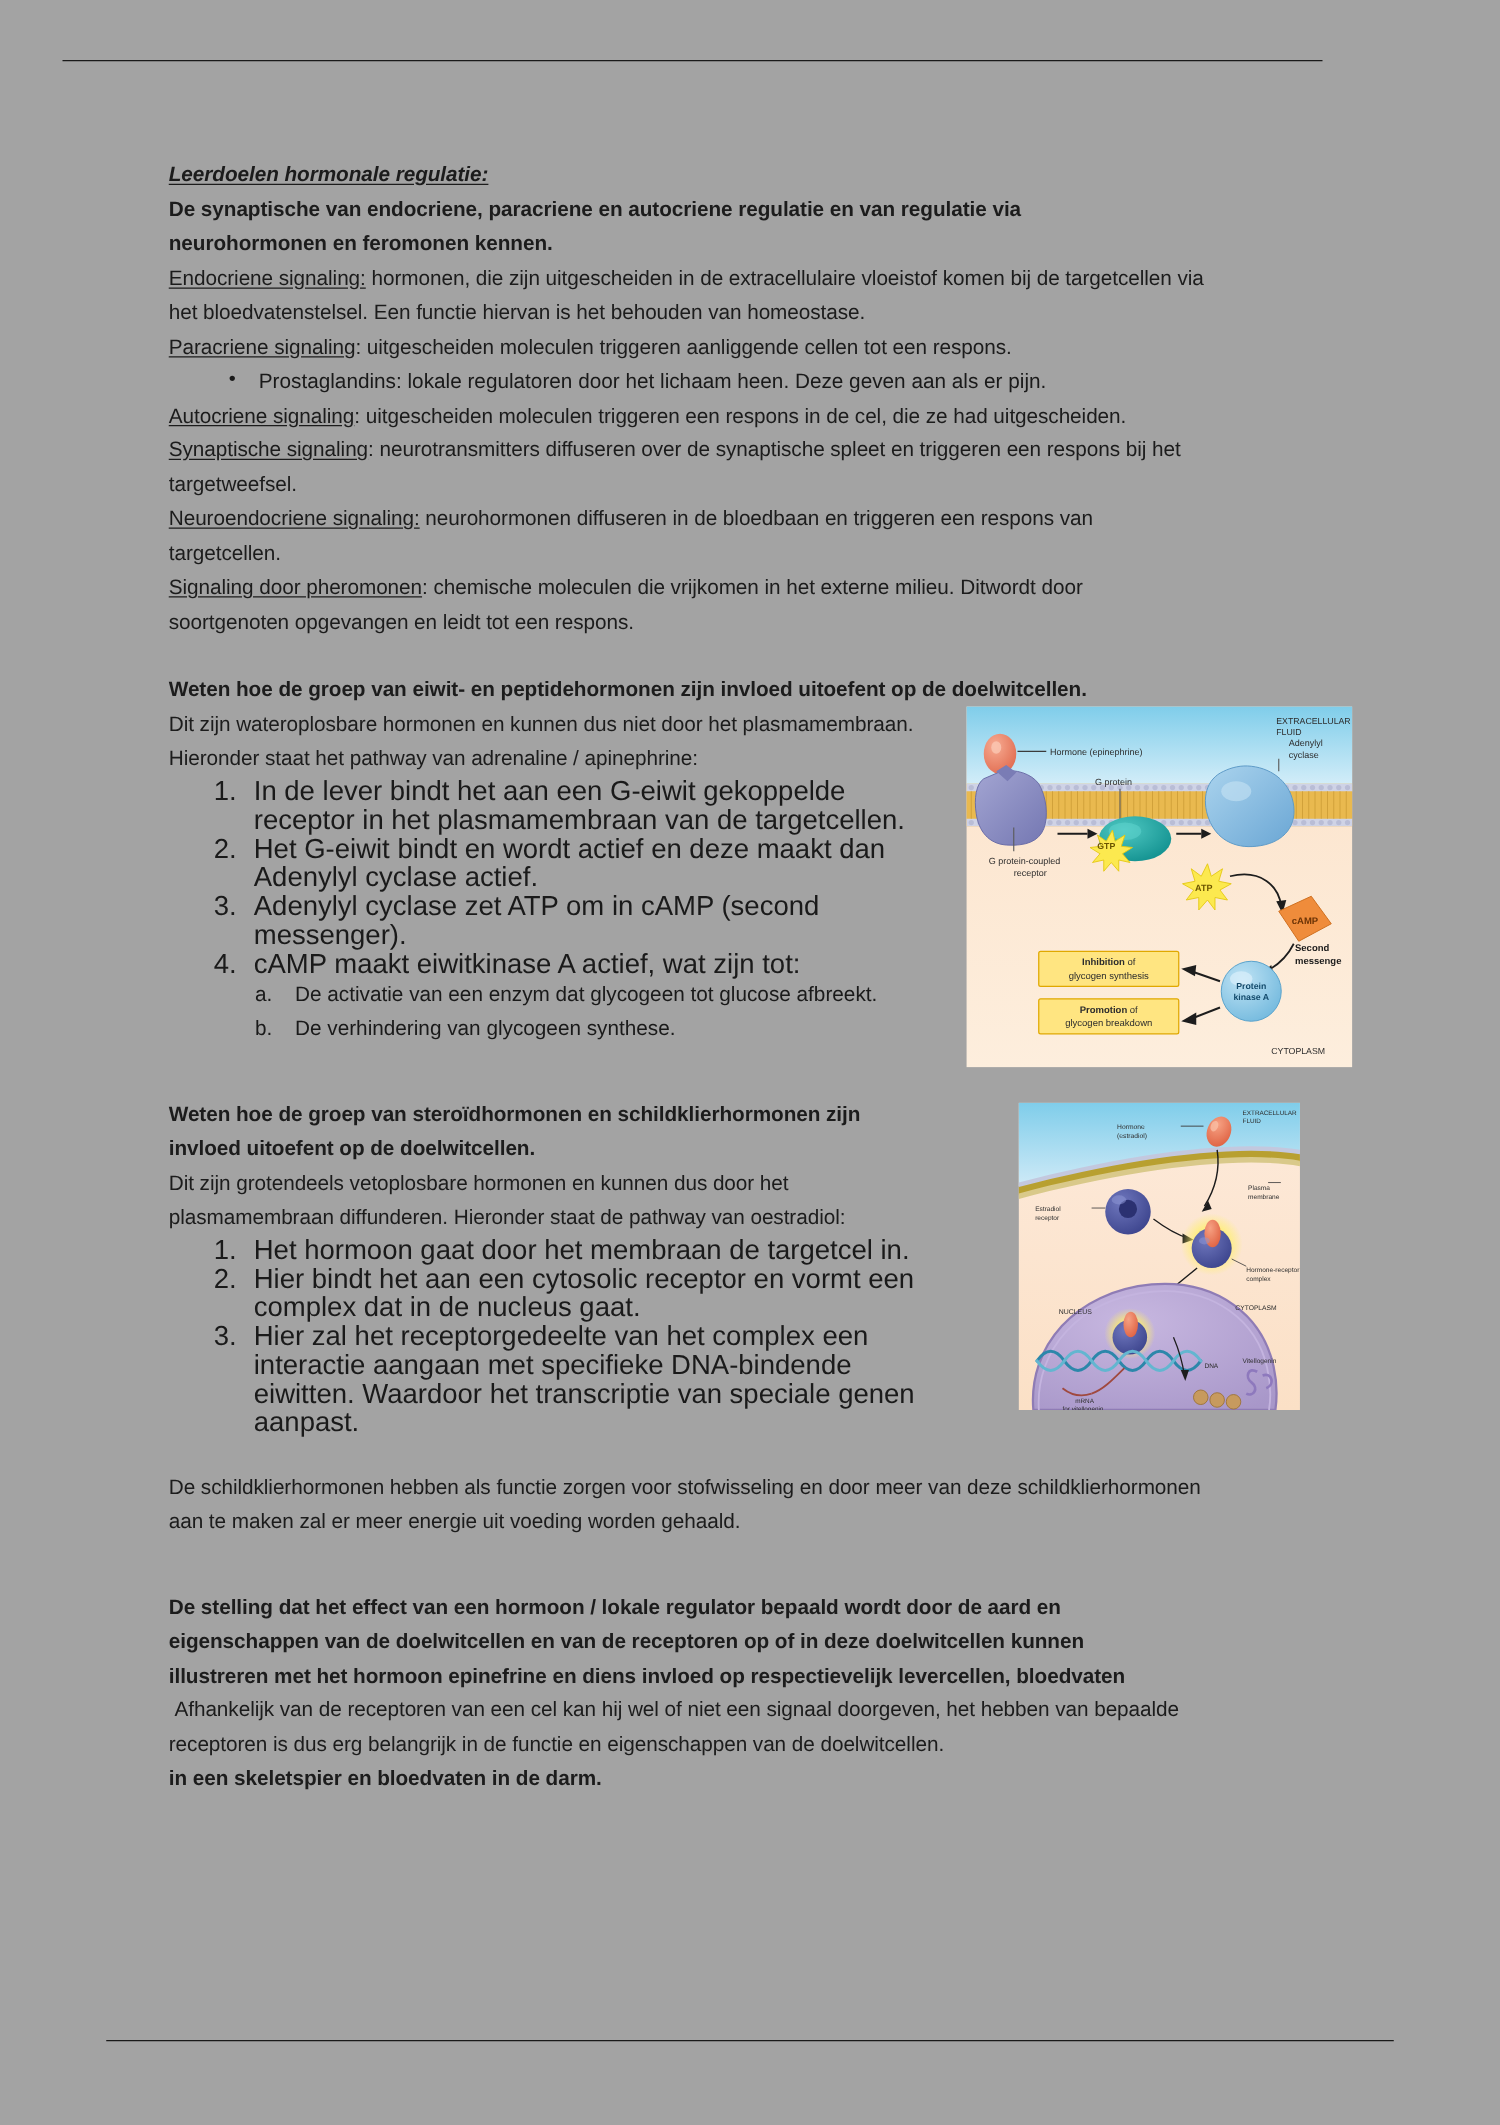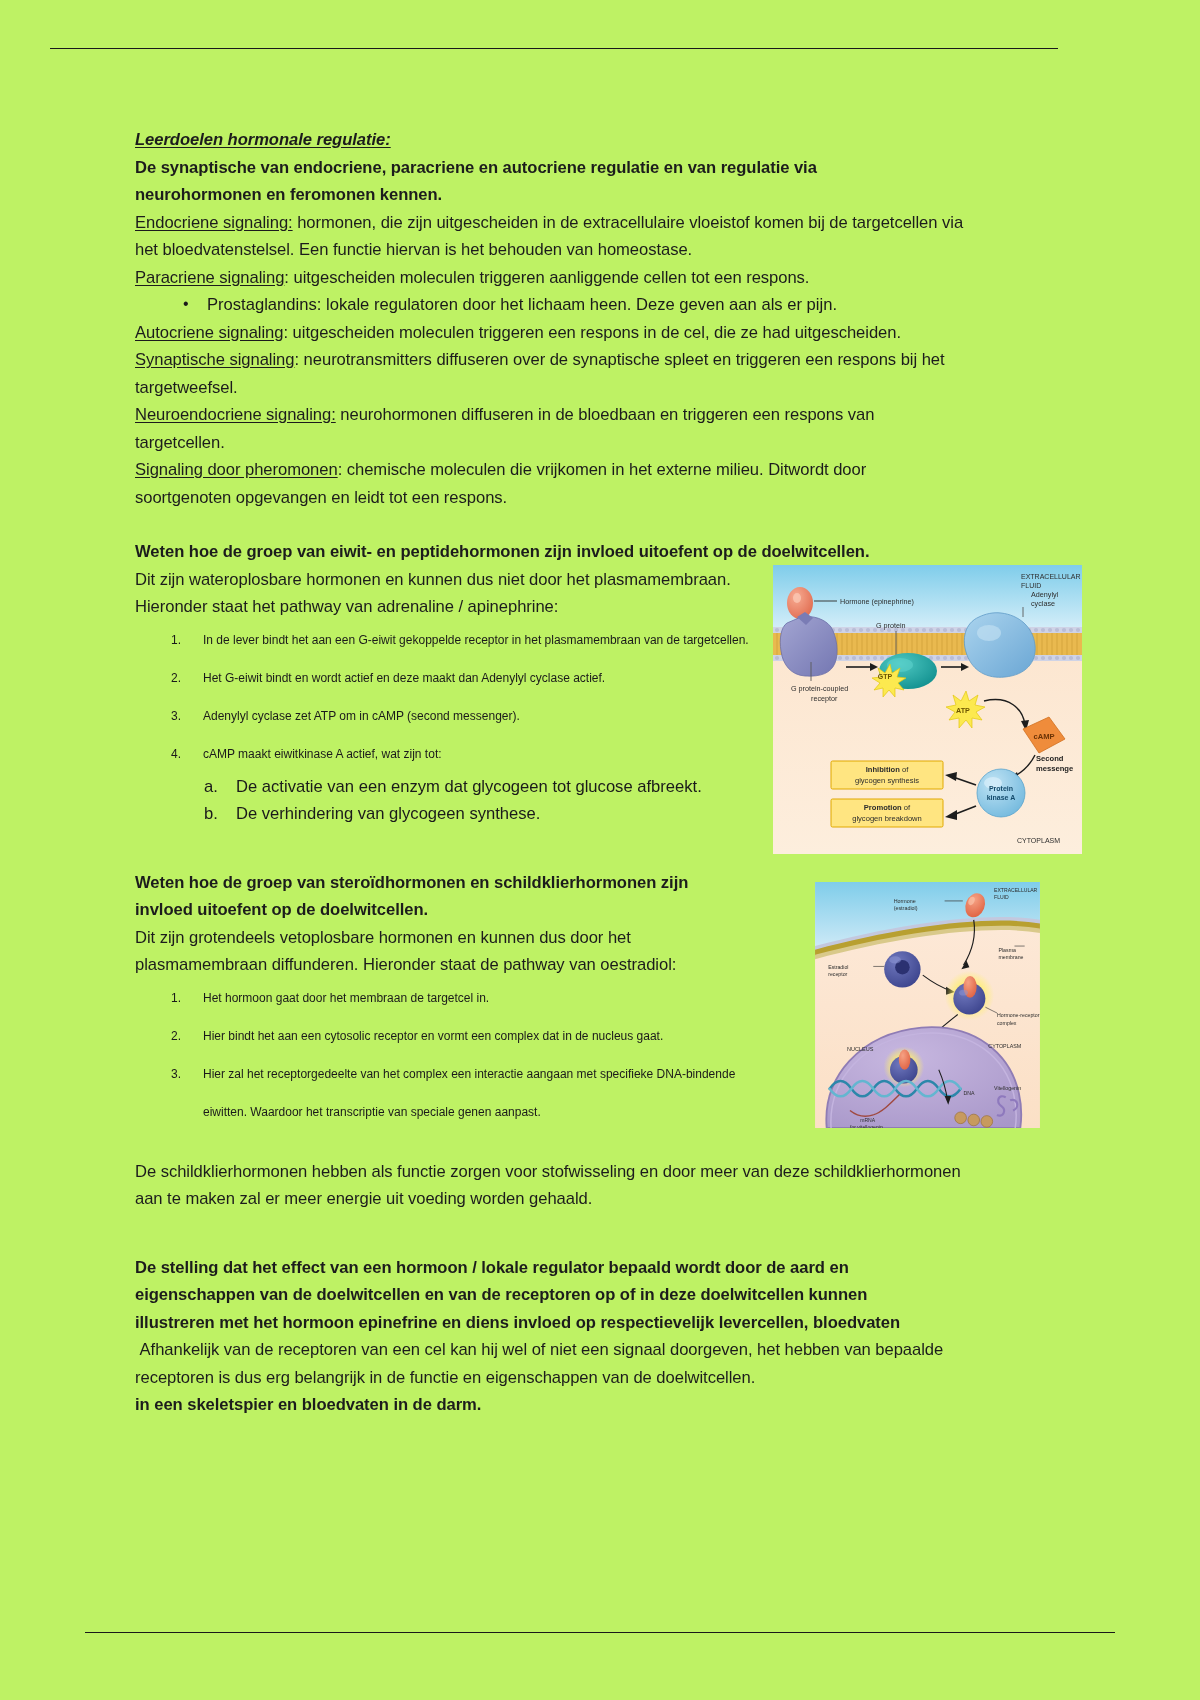--- a/index.html
+++ b/index.html
@@ -10,21 +10,21 @@
   }
   body {
     width: 1200px; height: 1700px;
     position: relative;
     font-family: "Liberation Sans", sans-serif;
     color: #1a1a1a;
     overflow: hidden;
   }
   .page {
     position: absolute; inset: 0;
-    background: #bef264;
+    background: #a3a3a3;
   }
   .rule-top {
     position: absolute; left: 50px; top: 48px;
     width: 1008px; height: 0;
     border-top: 1.5px solid #1a1a1a;
   }
   .rule-bottom {
     position: absolute; left: 85px; top: 1632px;
     width: 1030px; height: 0;
     border-top: 1.5px solid #1a1a1a;
@@ -76,22 +76,22 @@
   }
 
   ol.num {
     margin: 0; padding: 0;
     list-style: none;
     counter-reset: numlist;
   }
   ol.num > li {
     position: relative;
     padding-left: 68px;
-    font-size: 12px;
-    line-height: 38px;
+    font-size: 22px;
+    line-height: 23px;
     counter-increment: numlist;
   }
   ol.num > li:before {
     content: counter(numlist) ".";
     position: absolute; left: 36px; top: 0;
     width: 24px;
     text-align: left;
   }
   ol.alpha {
     margin: 0; padding: 0;

